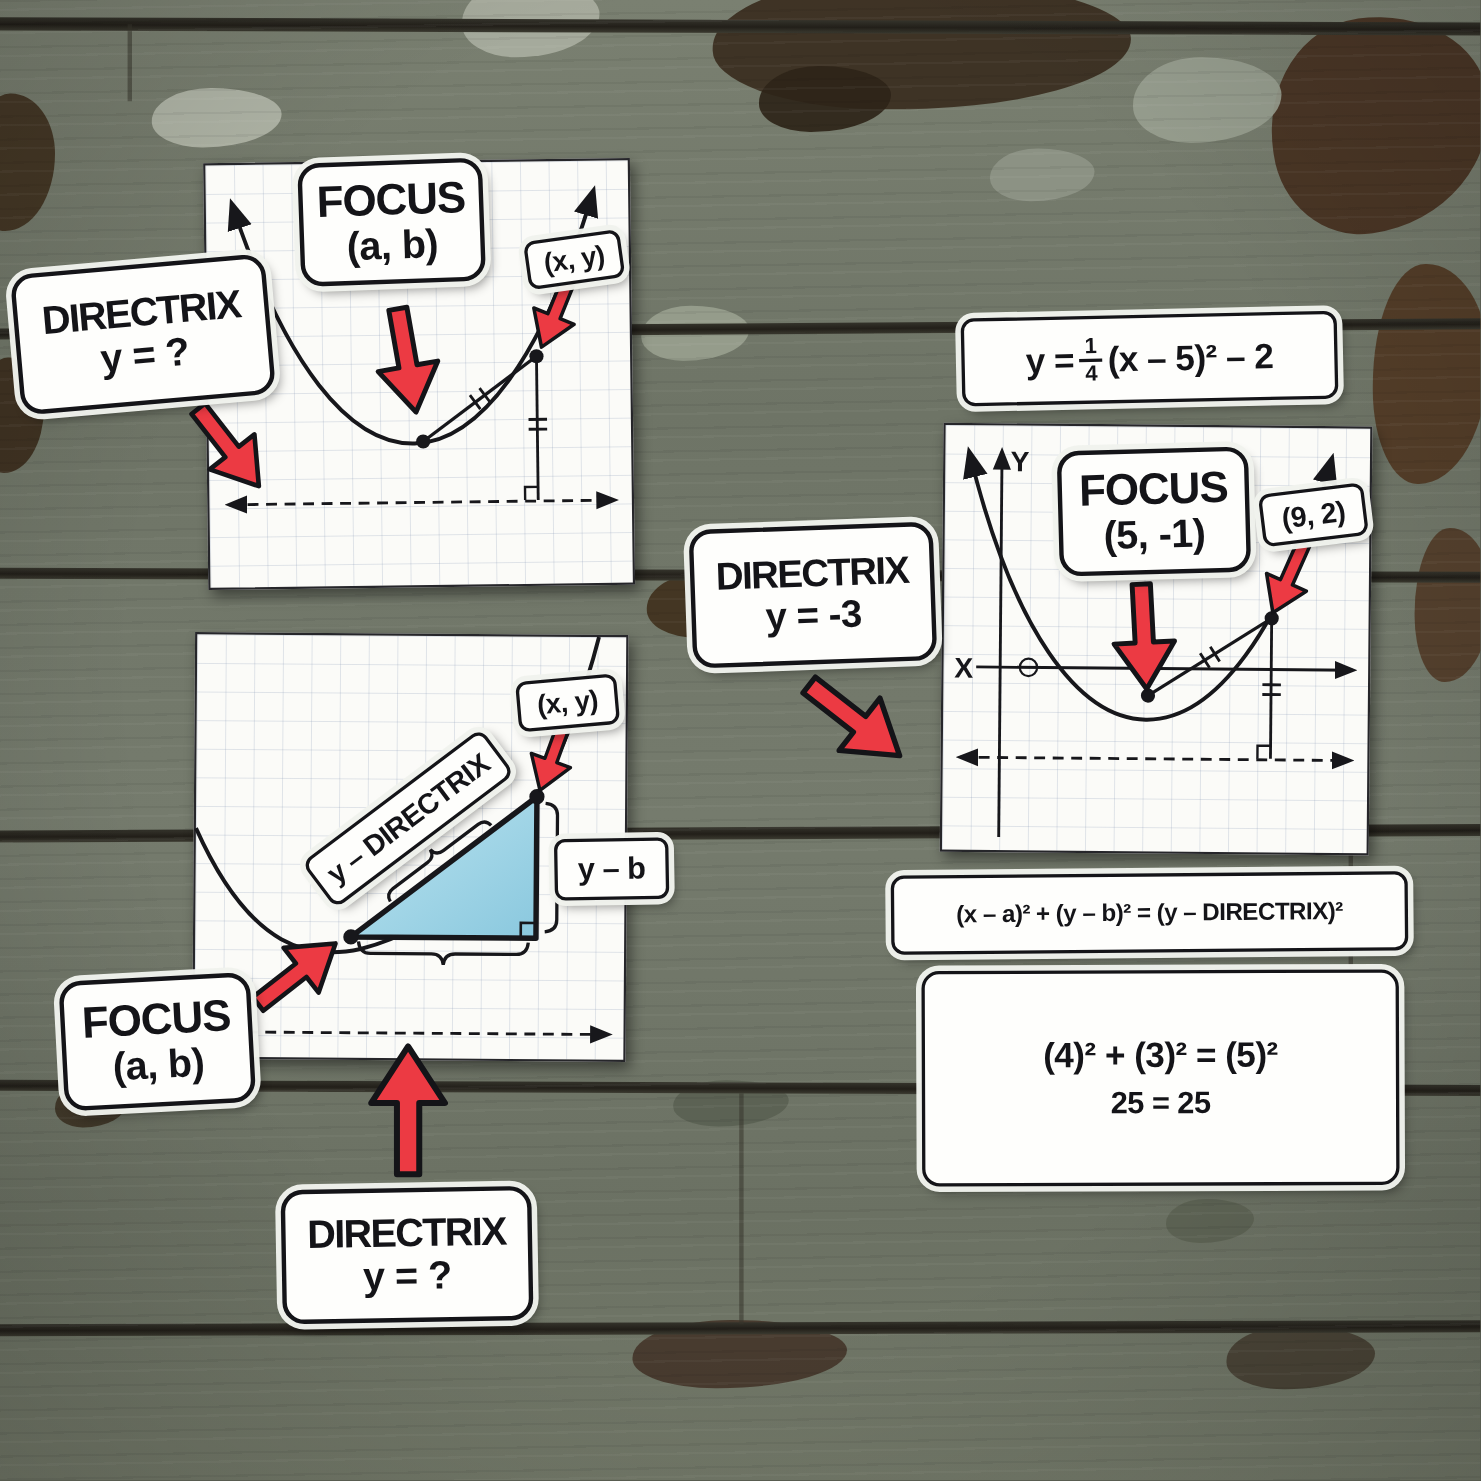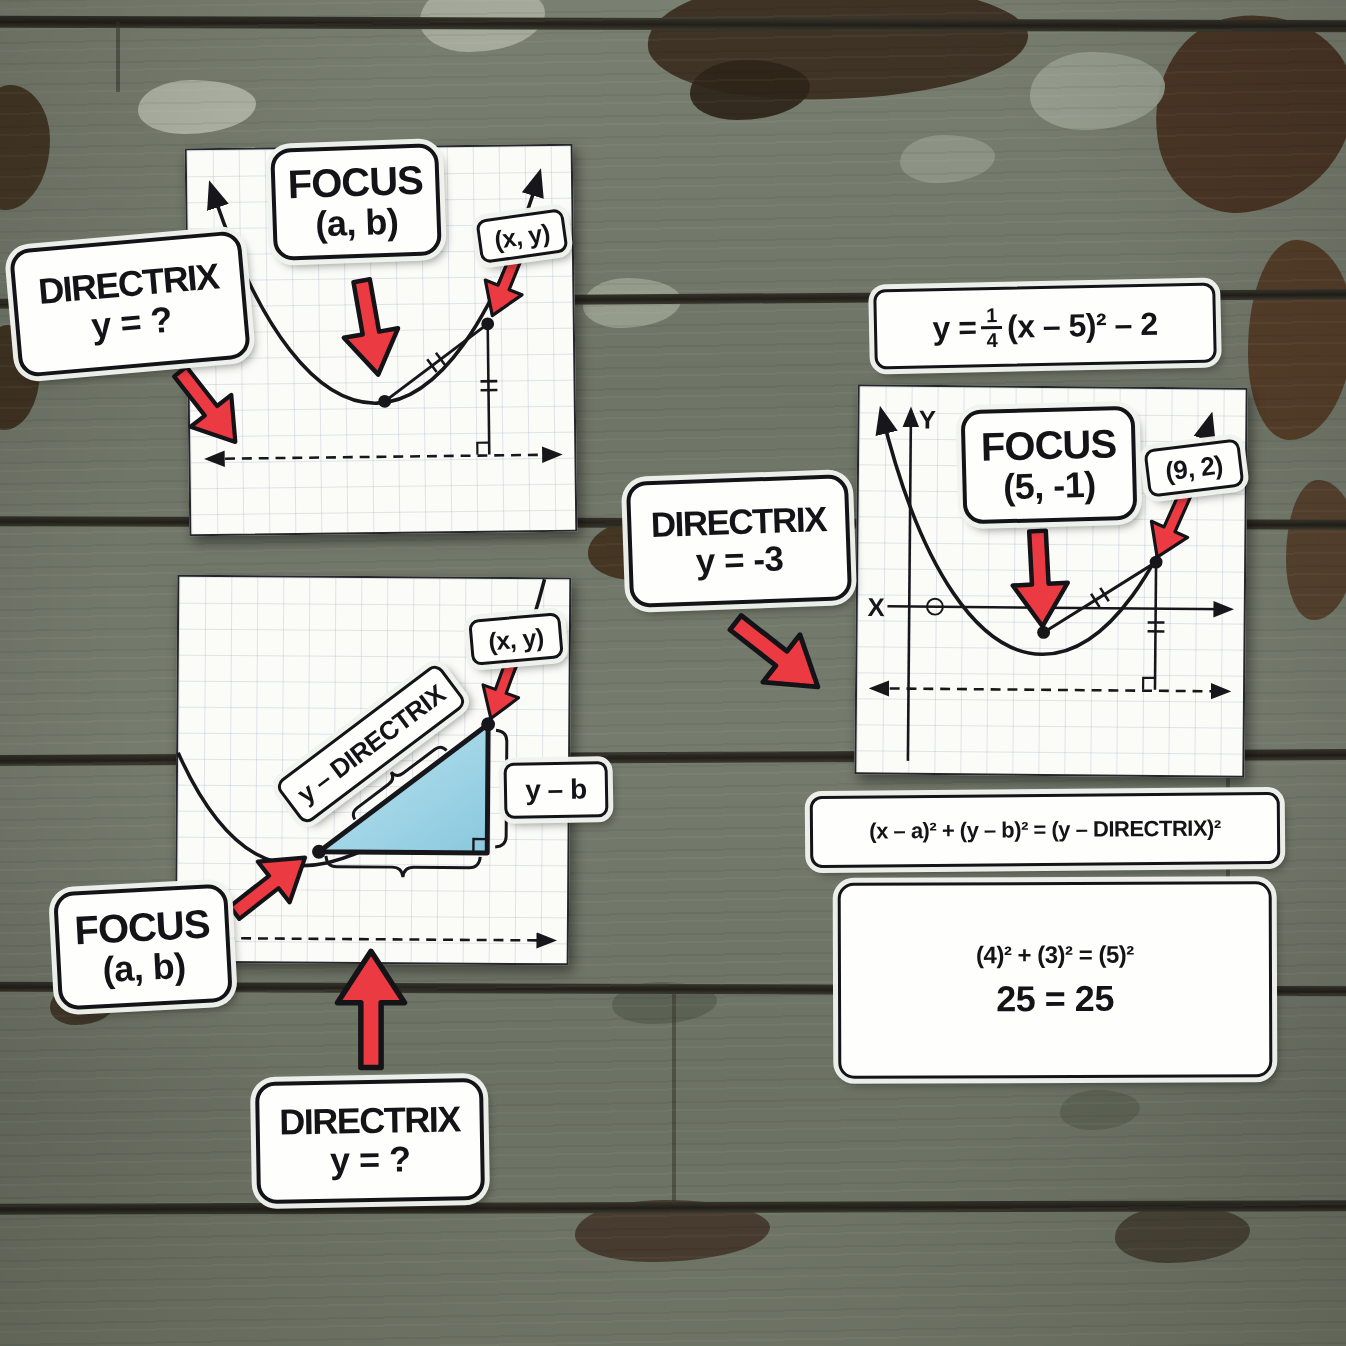--- a/index.html
+++ b/index.html
@@ -158,22 +158,22 @@
       <text x="10" y="232">X</text>
     </svg>
   </div>
 
   <div class="tag" id="eq2" style="left:810px;top:794px;width:470px;height:72px;transform:rotate(-.5deg);border-radius:12px;border-width:3.5px;font-size:22px">
     <span>(x – a)² + (y – b)² = (y – DIRECTRIX)²</span>
   </div>
 
   <div class="tag" id="work" style="left:838px;top:882px;width:434px;height:196px;transform:rotate(-.2deg);border-radius:16px;border-width:3.5px">
     <div class="stack" style="gap:10px;line-height:1.15">
-      <div style="font-size:24px">(4)² + (3)² = (5)²</div>
-      <div style="font-size:36px">25 = 25</div>
+      <div style="font-size:32px">(4)² + (3)² = (5)²</div>
+      <div style="font-size:28px">25 = 25</div>
     </div>
   </div>
 
   <div class="arrow" style="left:338px;top:258px;width:64px;height:140px;transform:rotate(-10deg)">
     <svg viewBox="0 0 100 160">
         <polygon points="37,5 63,5 63,88 93,88 50,154 7,88 37,88"></polygon>
       </svg></div>
   <div class="arrow" style="left:482px;top:242px;width:46px;height:84px;transform:rotate(22deg)">
     <svg viewBox="0 0 100 160">
         <polygon points="37,5 63,5 63,88 93,88 50,154 7,88 37,88"></polygon>

